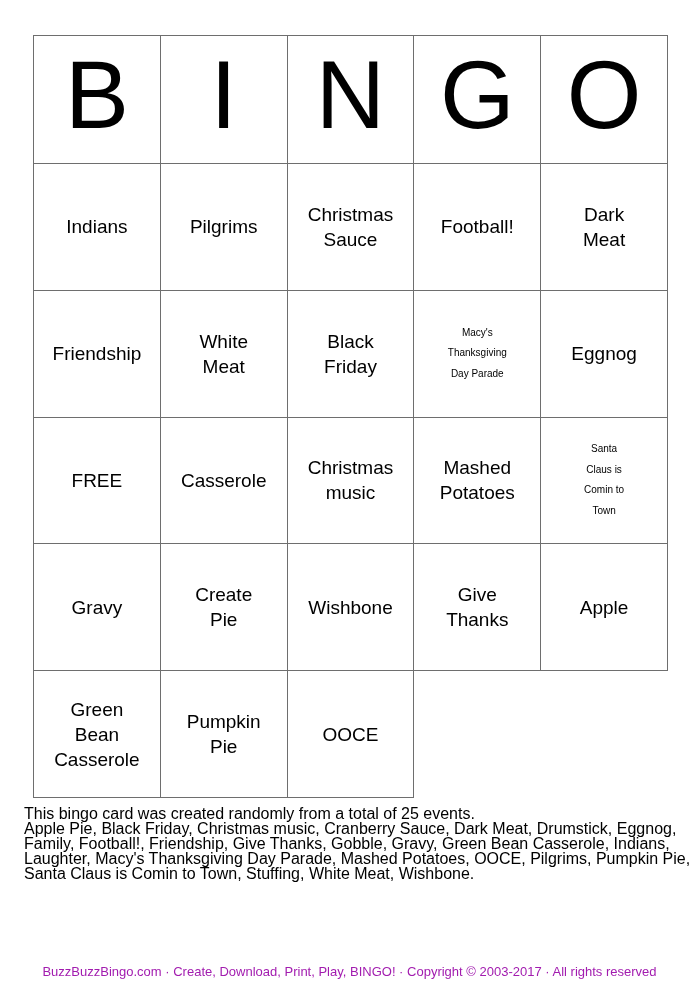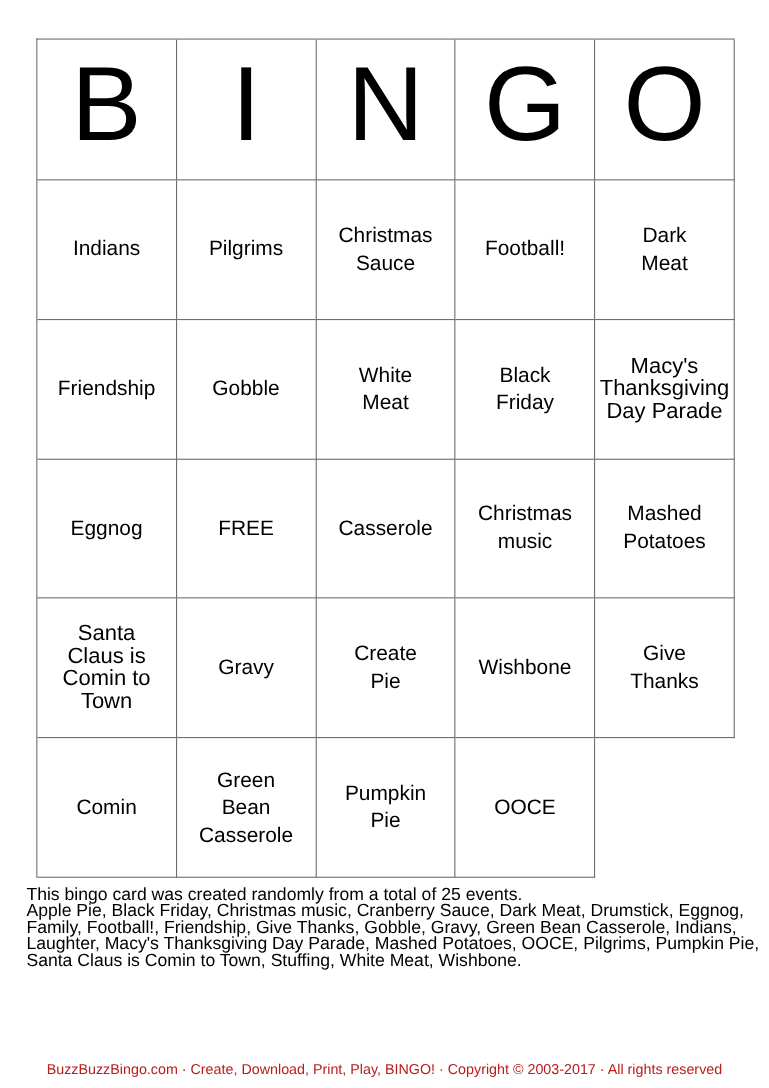--- a/index.html
+++ b/index.html
@@ -39,40 +39,40 @@
     padding-bottom: 10px;
     letter-spacing: 0;
   }
   .item-cell {
     font-size: 19px;
     line-height: 25px;
     white-space: pre-line;
     padding: 2px 6px;
   }
   .item-cell.small {
-    font-size: 20px;
+    font-size: 10px;
     line-height: 20.5px;
   }
   .notes {
     position: absolute;
     left: 24px;
     top: 806px;
     width: 678px;
     font-size: 16px;
     line-height: 15px;
     color: #000000;
   }
   .site-footer {
     position: absolute;
     left: 0;
     top: 964px;
     width: 699px;
     text-align: center;
     font-size: 13px;
-    color: #b91c1c;
+    color: #a21caf;
   }
 </style>
 </head>
 <body>
 
 <div class="bingo-grid">
 
   <div class="cell header-cell">B</div>
   <div class="cell header-cell">I</div>
   <div class="cell header-cell">N</div>
@@ -81,21 +81,20 @@
 
   <div class="cell item-cell">Indians</div>
   <div class="cell item-cell">Pilgrims</div>
   <div class="cell item-cell">Christmas
 Sauce</div>
   <div class="cell item-cell">Football!</div>
 
   <div class="cell item-cell">Dark
 Meat</div>
   <div class="cell item-cell">Friendship</div>
-  <div class="cell item-cell">Gobble</div>
   <div class="cell item-cell">White
 Meat</div>
   <div class="cell item-cell">Black
 Friday</div>
 
   <div class="cell item-cell small">Macy's
 Thanksgiving
 Day Parade</div>
   <div class="cell item-cell">Eggnog</div>
   <div class="cell item-cell">FREE</div>
@@ -109,21 +108,21 @@
 Claus is
 Comin to
 Town</div>
   <div class="cell item-cell">Gravy</div>
   <div class="cell item-cell">Create
 Pie</div>
   <div class="cell item-cell">Wishbone</div>
 
   <div class="cell item-cell">Give
 Thanks</div>
-  <div class="cell item-cell">Comin</div>
+  <div class="cell item-cell">Apple</div>
   <div class="cell item-cell">Green
 Bean
 Casserole</div>
   <div class="cell item-cell">Pumpkin
 Pie</div>
   <div class="cell item-cell">OOCE</div>
 </div>
 
 <div class="notes">
   <div>This bingo card was created randomly from a total of 25 events.</div>

